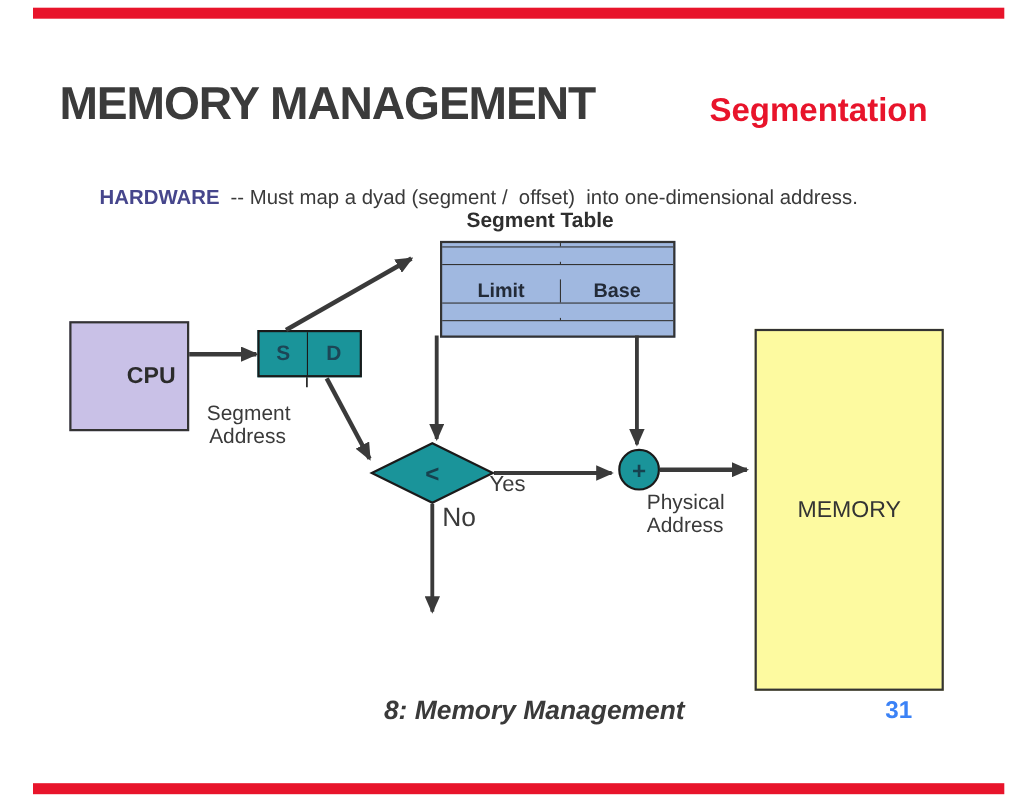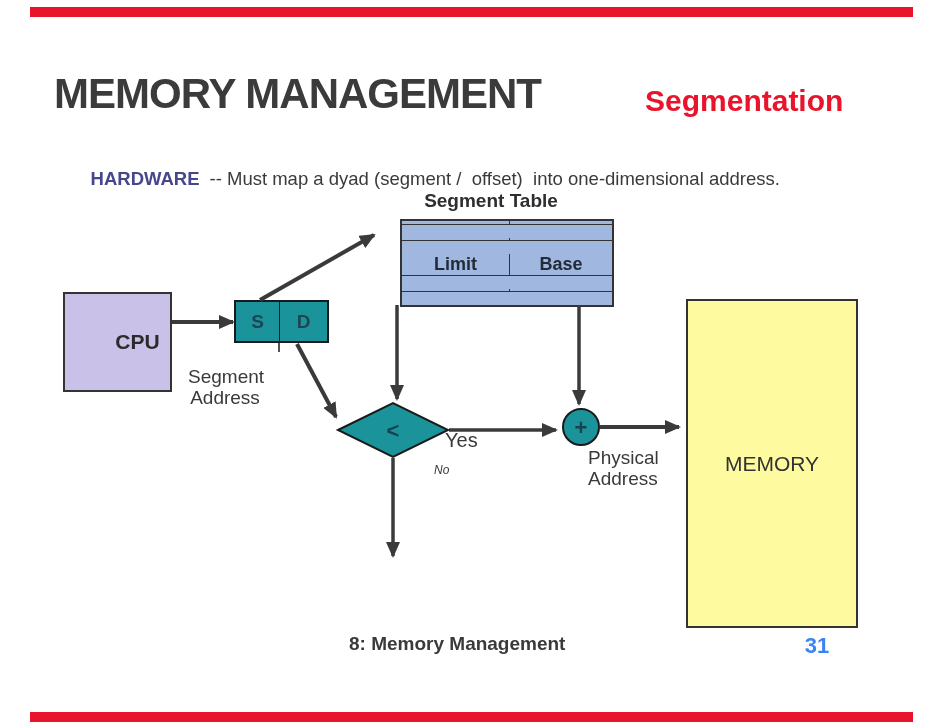--- a/index.html
+++ b/index.html
@@ -53,23 +53,23 @@
   .memory-box{
     left:686px;top:299px;width:172px;height:329px;background:#fdfaa0;
     border:2px solid #333;box-sizing:border-box;
     display:flex;align-items:center;justify-content:center;
   }
   .memory-label{font-size:21px;font-weight:normal;color:#333;}
   
   .lbl{color:#3a3a3a;font-size:19px;line-height:21px;}
   .logical{left:188px;top:366px;width:74px;text-align:center;}
   .yes{left:445px;top:390px;font-size:20px;margin-top:40px;}
-  .no{left:434px;top:460px;font-size:12px;font-style:italic;}
+  .no{left:402px;top:460px;font-size:24px;}
   .physical{left:588px;top:447px;text-align:left;}
-  .footer-left{left:349px;top:633px;font-size:19px;font-weight:bold;color:#3a3a3a;}
+  .footer-left{left:349px;top:633px;font-size:24px;font-weight:bold;color:#3a3a3a;font-style:italic;}
   .footer-page{left:795px;top:633px;width:44px;text-align:center;font-size:22px;font-weight:bold;color:#3b82f6;}
   svg.overlay{position:absolute;left:0;top:0;pointer-events:none;}
 </style>
 </head>
 <body>
 
 <div id="slide">
 
   <div class="abs redbar" style="top:7px"></div>
   <div class="abs redbar" style="top:712px"></div>

